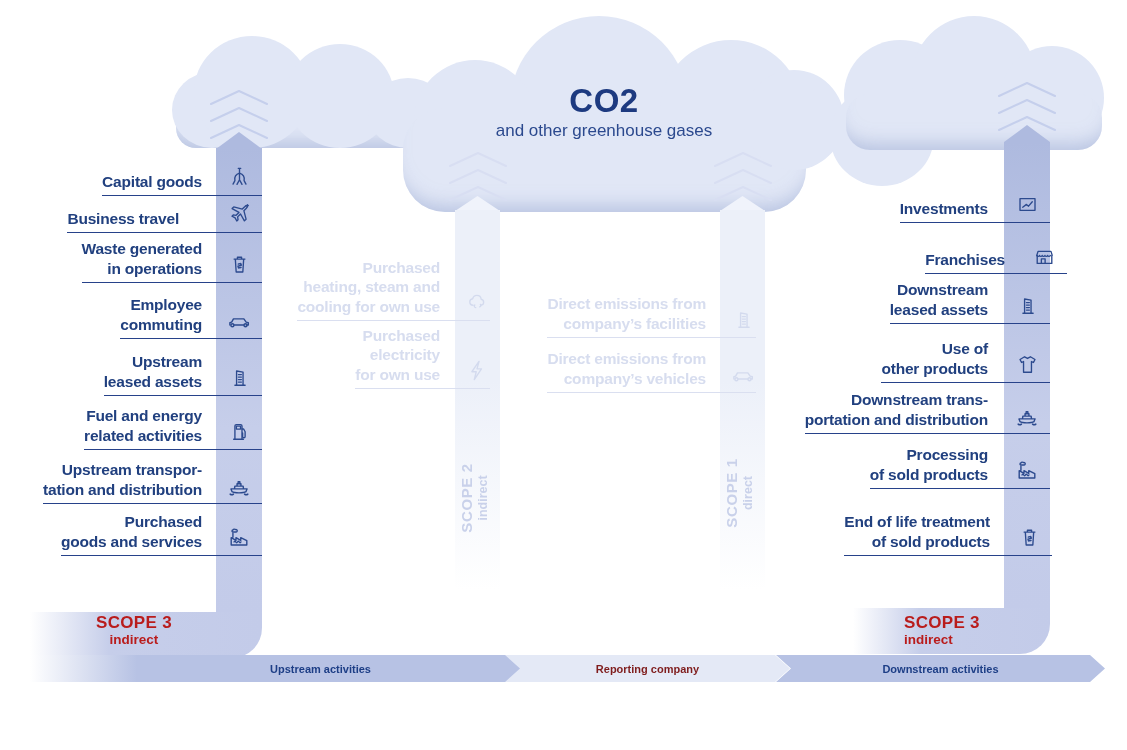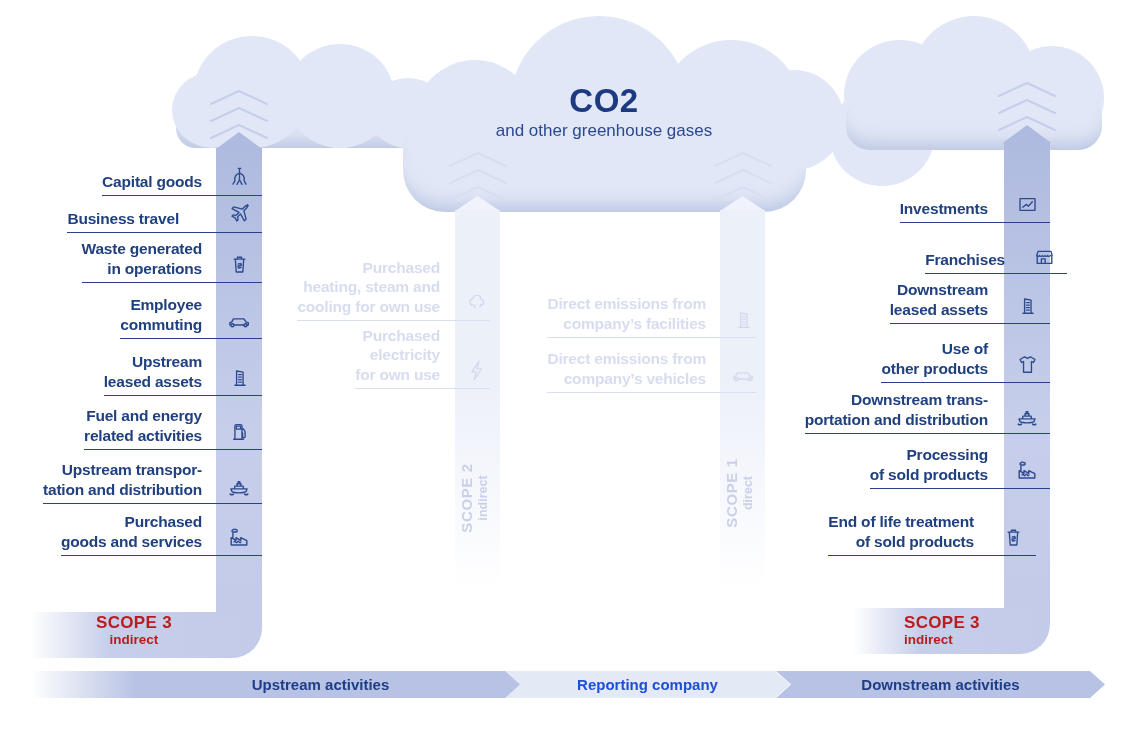--- a/index.html
+++ b/index.html
@@ -38,22 +38,22 @@
   .title .gas{font-size:33px;font-weight:bold;color:#1d3a80;letter-spacing:.5px;line-height:34px;}
   .title .sub{font-size:17px;color:#2b498e;margin-top:3px;}
   .s3lab{position:absolute;color:#b91c1c;line-height:17px;}
   .s3lab .a{font-size:17px;font-weight:bold;letter-spacing:.3px;}
   .s3lab .b{font-size:13.5px;font-weight:bold;}
   .vlab{position:absolute;width:120px;height:38px;transform:rotate(-90deg);text-align:center;
         color:#c9d1ea;font-weight:bold;line-height:17px;}
   .vlab .a{font-size:15px;letter-spacing:.6px;}
   .vlab .b{font-size:12.5px;}
   
-  .band{position:absolute;top:671px;height:27px;display:flex;align-items:center;justify-content:center;
-        font-size:15px;font-weight:bold;}
+  .band{position:absolute;top:655px;height:27px;display:flex;align-items:center;justify-content:center;
+        font-size:11px;font-weight:bold;}
   .band.tip{clip-path:polygon(0 0,calc(100% - 15px) 0,100% 50%,calc(100% - 15px) 100%,0 100%);}
   .band.notch{clip-path:polygon(0 0,calc(100% - 15px) 0,100% 50%,calc(100% - 15px) 100%,0 100%,15px 50%);}
 </style>
 </head>
 <body>
 
 <div class="stage">
 
   <div>
     <div class="clb" style="left:176px;top:98px;width:264px;height:50px;border-radius:26px 26px 20px 20px;"></div>
@@ -311,35 +311,35 @@
     <div class="lbl">Processing
 of sold products</div>
     <div class="icell">
         <svg class="ic" width="26" height="26" viewBox="0 0 24 24">
           <path d="M4.8 19.4v-6.8l4.4 2.6v-2.6l4.4 2.6v-2.6l5.6 2.8v4zM6.4 12.2V8.6"></path>
           <path d="M6.2 7.4c-.9-.3-.9-1.6.2-1.8.2-1 1.6-1.2 2.2-.4 1-.4 2 .4 1.7 1.4-.1.6-.7.9-1.3.8z"></path>
           <path d="M7.4 16.6c.5-.9 1.1-.9 1.6 0s1.1.9 1.6 0 1.1-.9 1.6 0 1.1.9 1.6 0"></path>
         </svg>
       </div>
   </div>
-  <div class="row r" style="right:91px;bottom:194px;margin-top:8px;">
+  <div class="row r" style="right:75px;bottom:194px;margin-top:8px;">
     <div class="lbl">End of life treatment
 of sold products</div>
     <div class="icell">
         <svg class="ic" width="25" height="25" viewBox="0 0 24 24">
           <path d="M6.8 6.8h10.4M10 6.8V5h4v1.8M8 6.8l.8 12.4h6.4l.8-12.4"></path>
           <path d="M10.7 13.8a1.9 1.9 0 002.8 1M13.6 12.6a1.9 1.9 0 00-2.8-1M13.2 10.9l.6 1.8-1.8.5M11.1 15.4l-.6-1.8 1.8-.5"></path>
         </svg>
       </div>
   </div>
 
   <div class="band tip" style="left:30px;width:489px;color:#1d3e86;padding-left:46px;
        background:linear-gradient(90deg,#ffffff 0%,#b7c2e4 20%,#b7c2e4 100%);">
     <span>Upstream activities</span>
   </div>
-  <div class="band notch" style="left:505px;width:285px;background:#e4e9f6;color:#1d4ed8;">
+  <div class="band notch" style="left:505px;width:285px;background:#e4e9f6;color:#7f1d1d;">
     <span>Reporting company</span>
   </div>
   <div class="band notch" style="left:776px;width:329px;background:#b7c2e4;color:#1d3e86;">
     <span>Downstream activities</span>
   </div>
 
 </div>
 
 </body></html>

